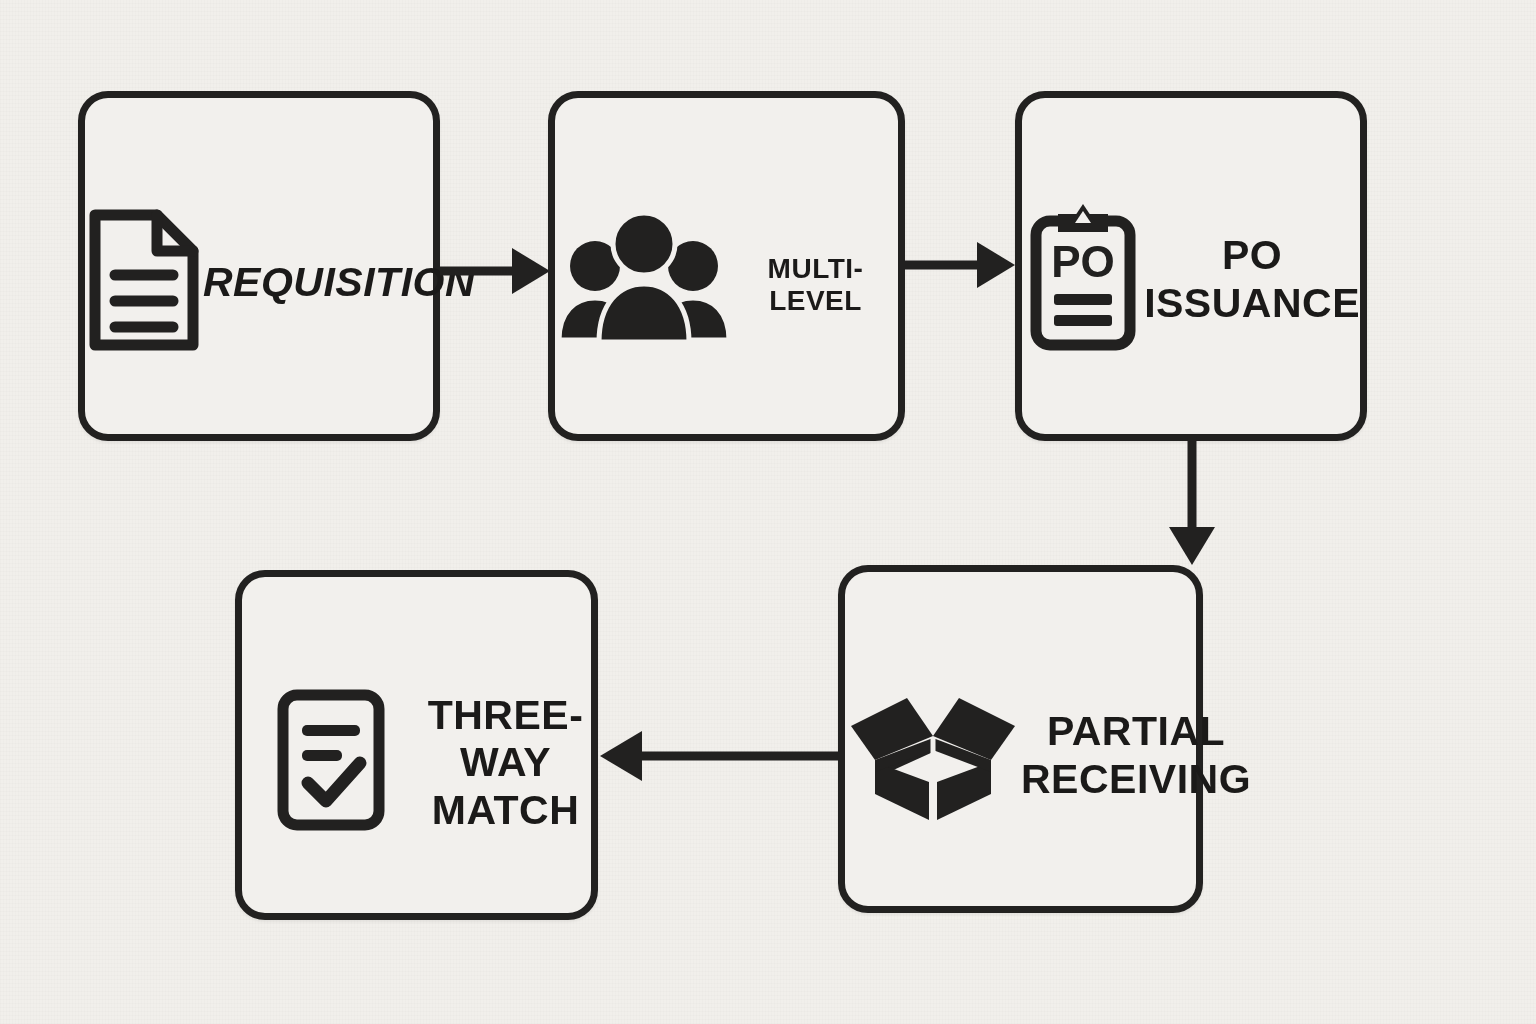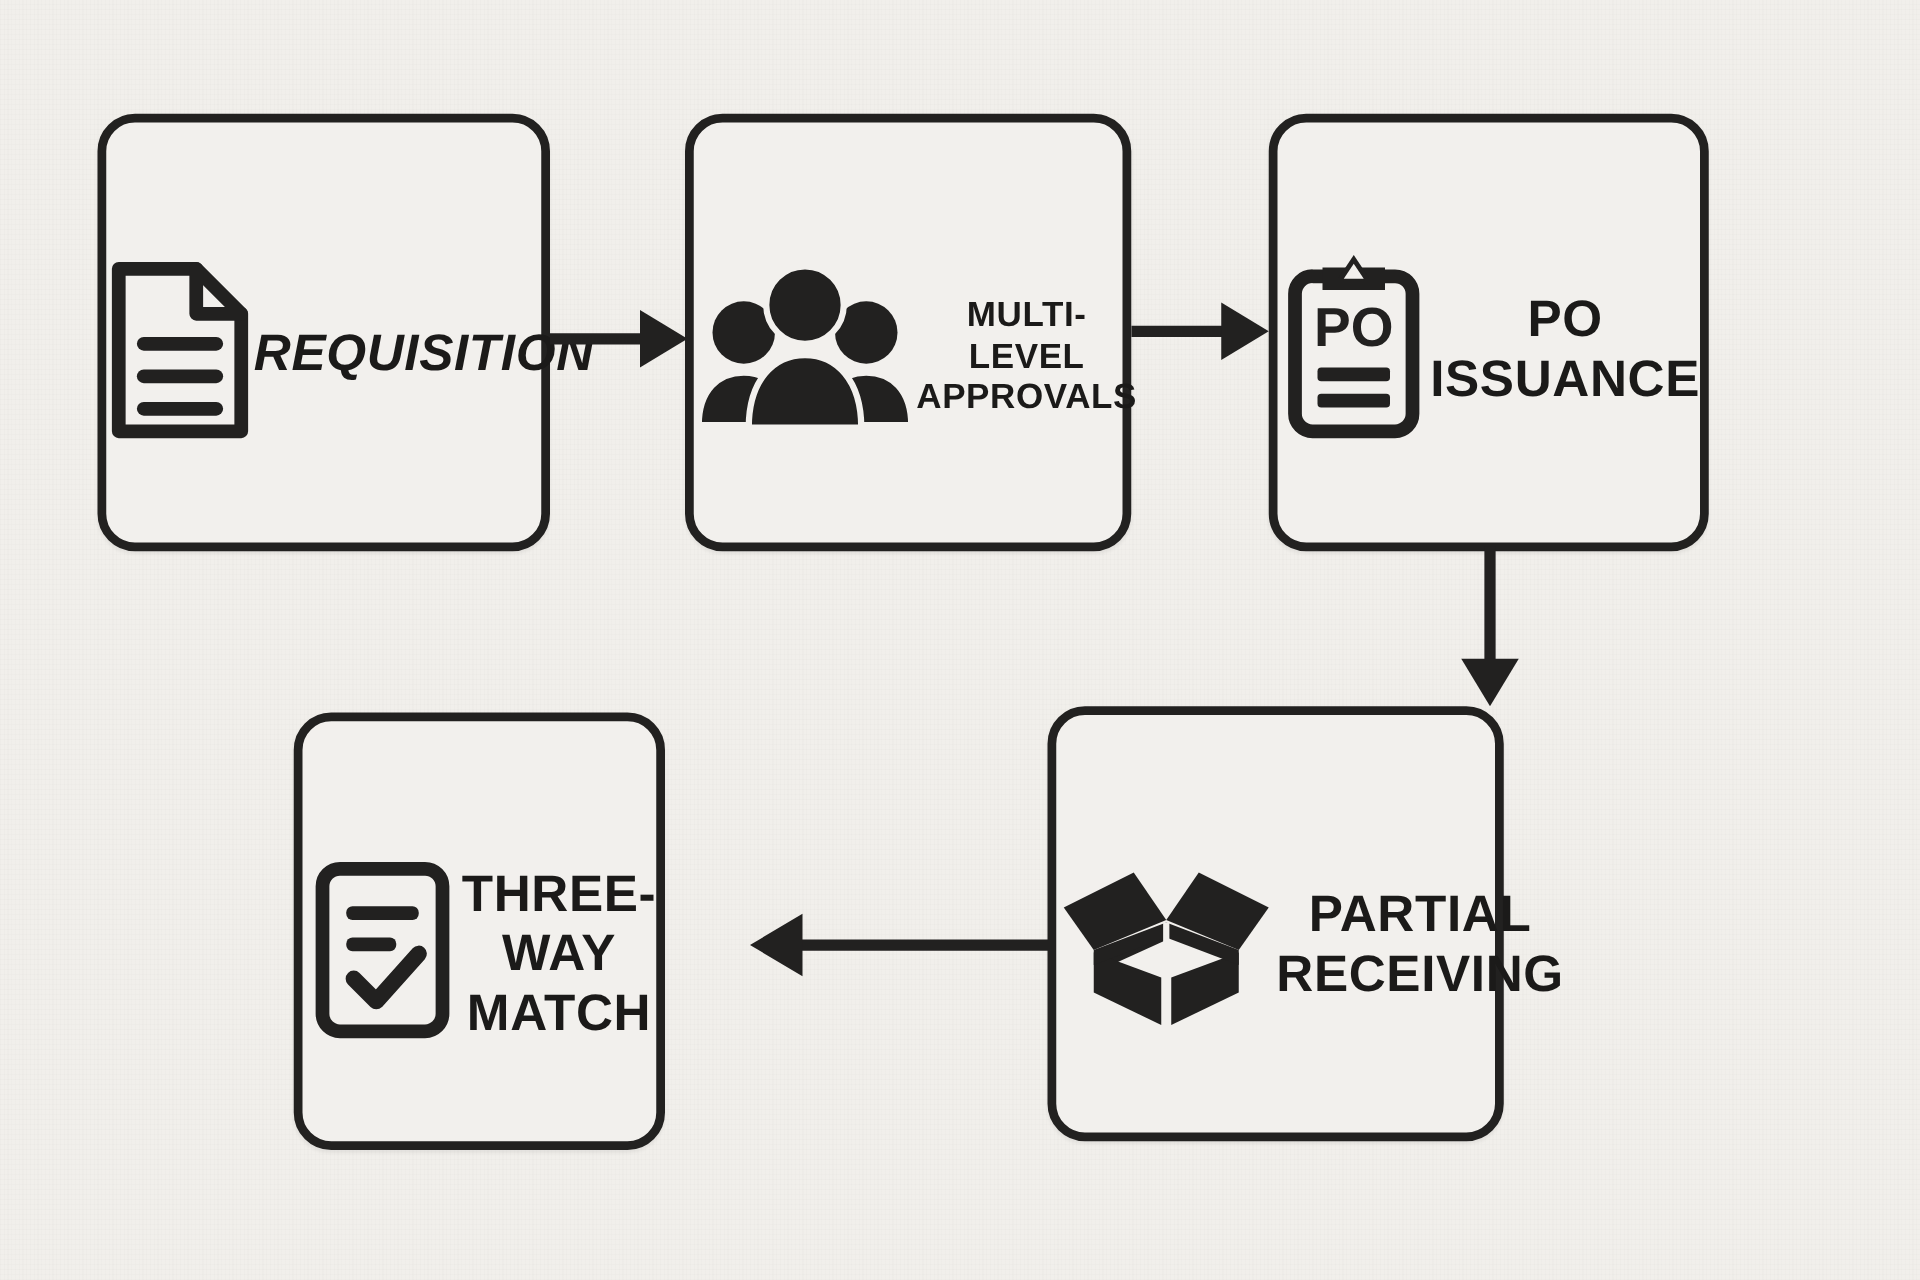--- a/index.html
+++ b/index.html
@@ -94,21 +94,20 @@
 
         <path d="M4 128 C4 100 20 86 40 86 C60 86 76 100 76 128 Z" fill="none" stroke="#f2f0ed" stroke-width="5"></path>
         <path d="M102 128 C102 100 118 86 138 86 C158 86 174 100 174 128 Z" fill="none" stroke="#f2f0ed" stroke-width="5"></path>
 
         <circle cx="89" cy="32" r="31" fill="#222120" stroke="#f2f0ed" stroke-width="5"></circle>
         <path d="M44 130 C44 92 64 72 89 72 C114 72 134 92 134 130 Z" fill="#222120" stroke="#f2f0ed" stroke-width="5"></path>
       </svg>
     </div>
     <div class="node-label" style="font-size:28px; margin-top:6px;text-align:center;">
       <div>MULTI-LEVEL</div>
-      <div>APPROVALS</div>
     </div>
   </div>
 
   <div class="arrow" style="left:905px; top:237px; width:112px; height:56px;">
     <svg width="112" height="56" viewBox="0 0 112 56" aria-hidden="true">
       <line x1="0" y1="28" x2="78" y2="28" stroke="#222120" stroke-width="9" stroke-linecap="butt"></line>
       <polygon points="72,5 110,28 72,51" fill="#222120"></polygon>
     </svg>
   </div>
 
@@ -164,21 +163,21 @@
     </div>
   </div>
 
   <div class="arrow" style="left:598px; top:725px; width:242px; height:62px;">
     <svg width="242" height="62" viewBox="0 0 242 62" aria-hidden="true">
       <line x1="242" y1="31" x2="38" y2="31" stroke="#222120" stroke-width="9" stroke-linecap="butt"></line>
       <polygon points="44,6 44,56 2,31" fill="#222120"></polygon>
     </svg>
   </div>
 
-  <div class="node" style="left:235px; top:570px; width:297px; height:350px; padding-top:30px;">
+  <div class="node" style="left:235px; top:570px; width:363px; height:350px; padding-top:30px;">
     <div class="node-icon" style="height:150px;">
       <svg width="114" height="146" viewBox="0 0 114 146" aria-hidden="true">
         <rect x="9" y="8" width="96" height="130" rx="14" ry="14" fill="none" stroke="#222120" stroke-width="11"></rect>
         <rect x="28" y="38" width="58" height="11" rx="5" fill="#222120"></rect>
         <rect x="28" y="63" width="40" height="11" rx="5" fill="#222120"></rect>
         <path d="M34 96 L52 114 L86 76" fill="none" stroke="#222120" stroke-width="13" stroke-linecap="round" stroke-linejoin="round"></path>
       </svg>
     </div>
     <div class="node-label" style="font-size:41px; margin-top:6px;">
       <div>THREE-WAY</div>

